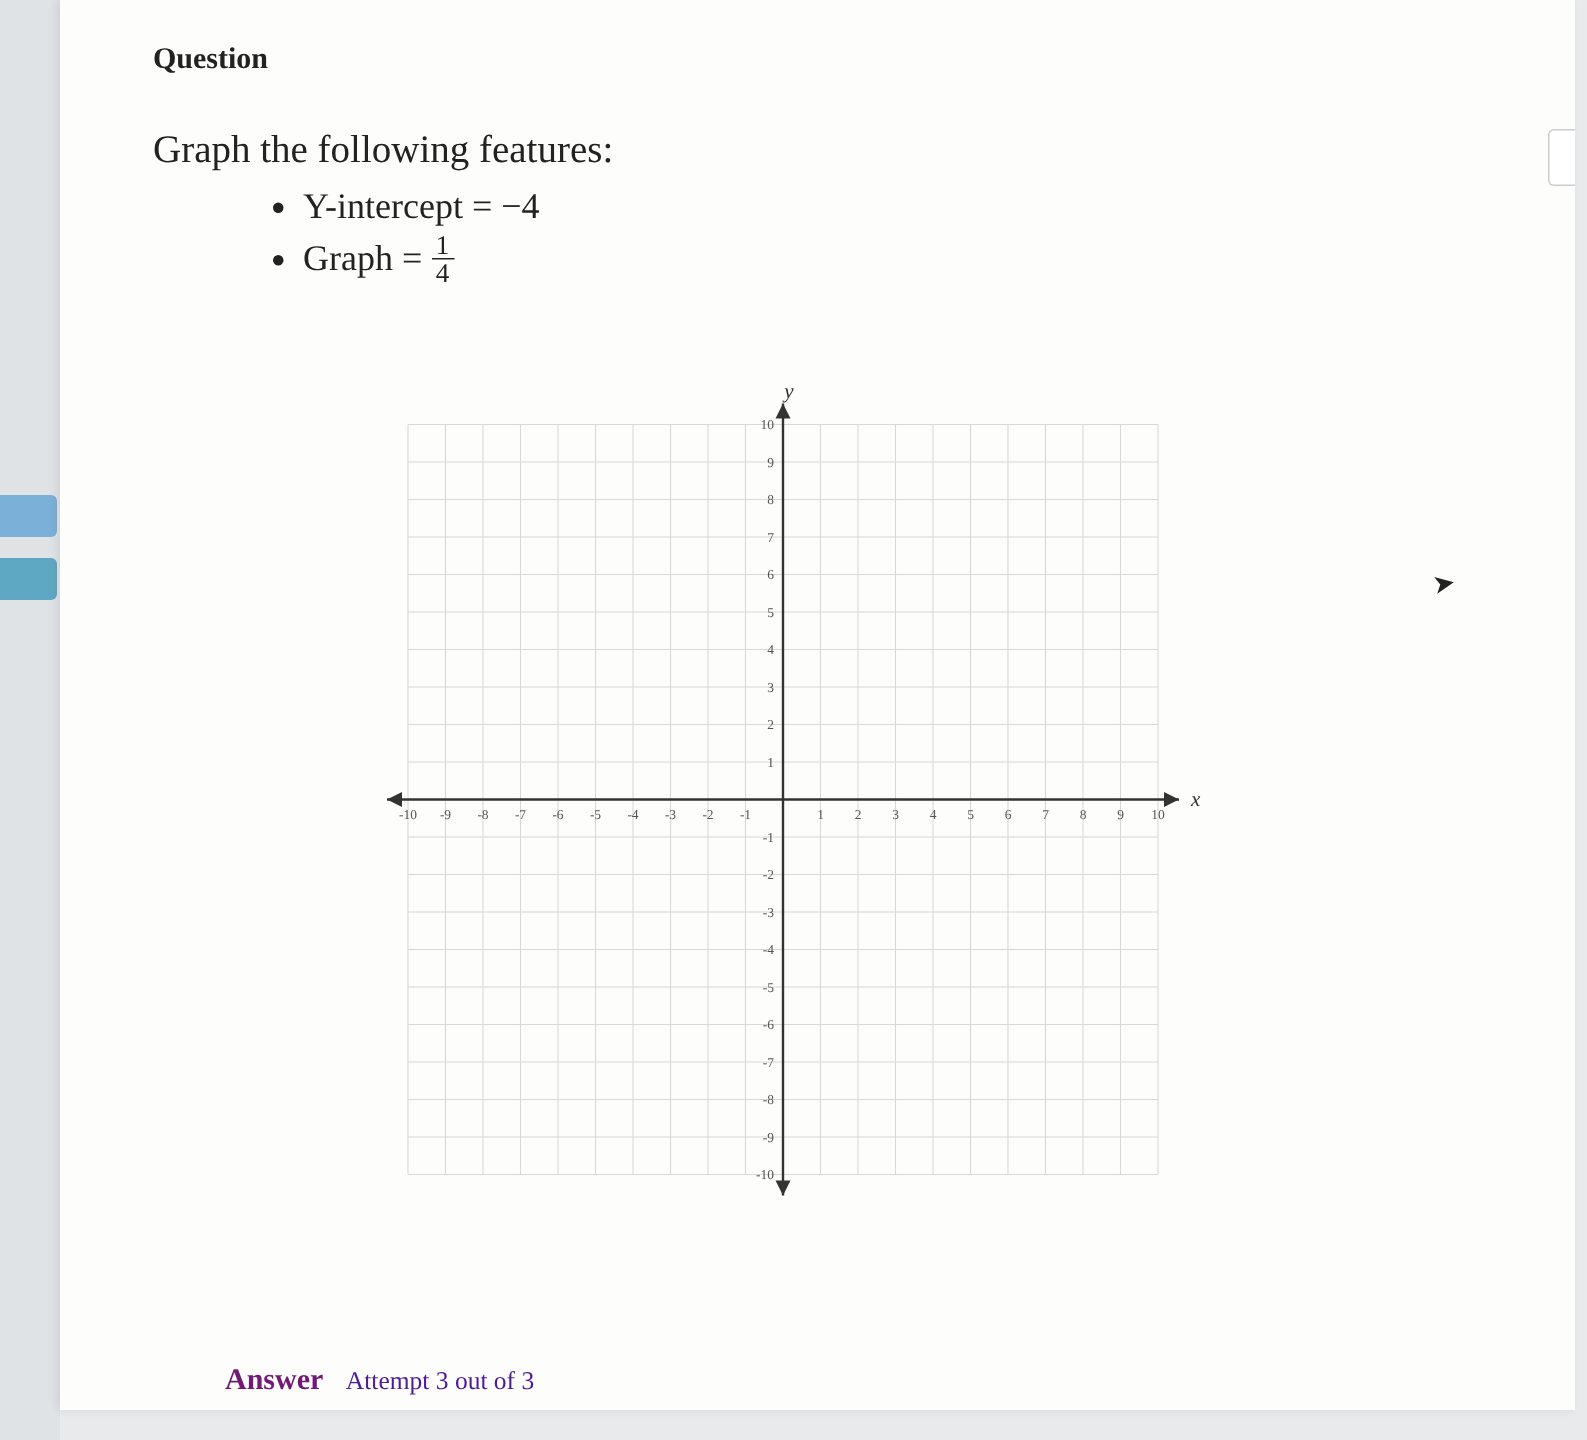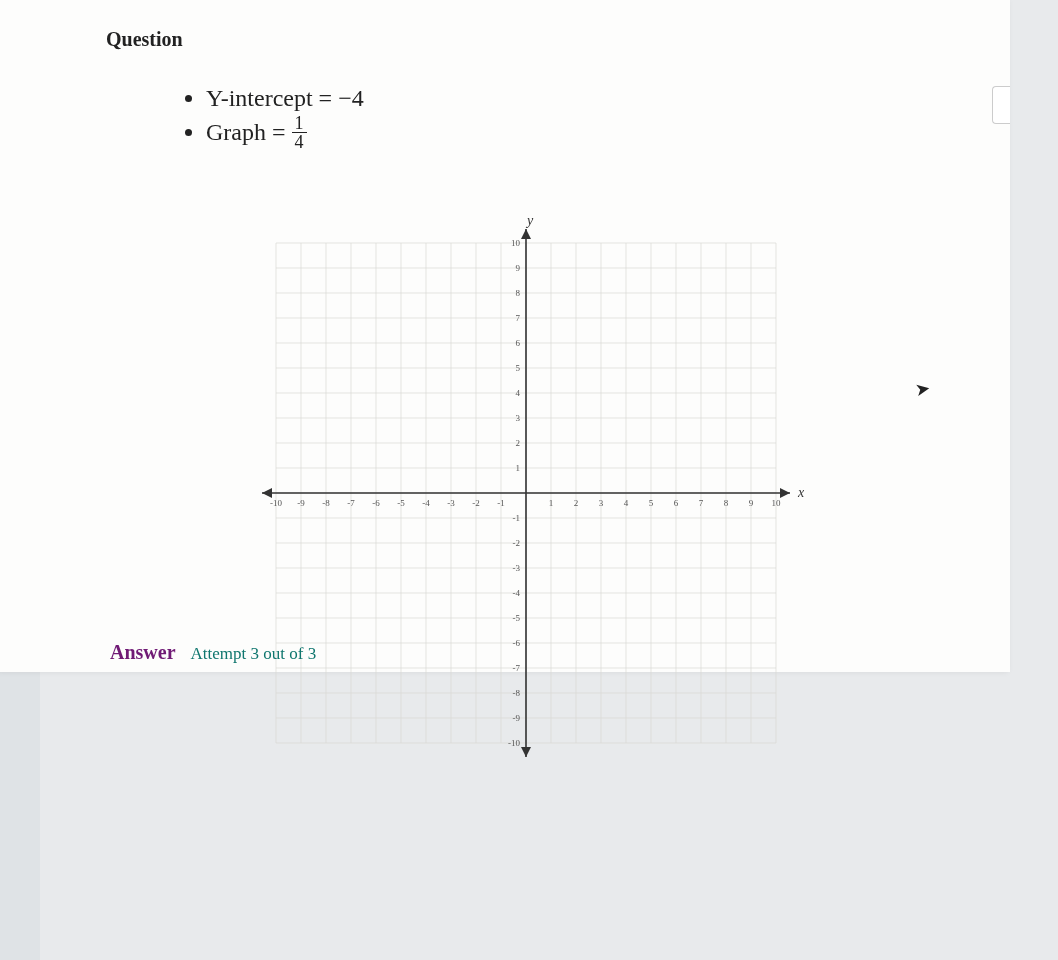--- a/index.html
+++ b/index.html
@@ -7,23 +7,24 @@
     font-family: Georgia, 'Times New Roman', serif;
     background: #e8eaec;
     width: 1058px;
     height: 960px;
     overflow: hidden;
     position: relative;
   }
   .page {
     background: #fdfdfc;
     width: 1010px;
-    height: 672px;
+    height: 940px;
+    margin-left: 40px;
     margin-top: 0;
-    padding: 28px 0 0 106px;
+    padding: 28px 0 0 62px;
     position: relative;
     box-shadow: -2px 0 6px rgba(0,0,0,0.08);
   }
   .left-strip {
     position: absolute;
     left: 0;
     top: 0;
     width: 40px;
     height: 100%;
     background: #dfe3e6;
@@ -79,21 +80,21 @@
     position: absolute;
     bottom: 8px;
     left: 110px;
     font-size: 20px;
   }
   .answer-label {
     font-weight: bold;
     color: #701a75;
   }
   .attempt {
-    color: #0f766e;
+    color: #4c1d95;
     font-size: 17px;
     margin-left: 10px;
   }
   .side-panel-hint {
     position: absolute;
     right: 0;
     top: 86px;
     width: 18px;
     height: 38px;
     background: #fff;
@@ -117,20 +118,21 @@
   <div class="left-tabs">
     <div class="left-tab blue"></div>
     <div class="left-tab teal"></div>
   </div>
 </div>
 
 <div class="page">
 
   <div class="question-label">Question</div>
 
+  <div class="prompt">Graph the following features:</div>
 
   <ul class="features">
     <li>
       <span>Y-intercept = </span><span>−4</span>
     </li>
     <li>
       <span>Graph = </span><span class="frac"><span class="num">1</span><span class="den">4</span></span>
     </li>
   </ul>
 

